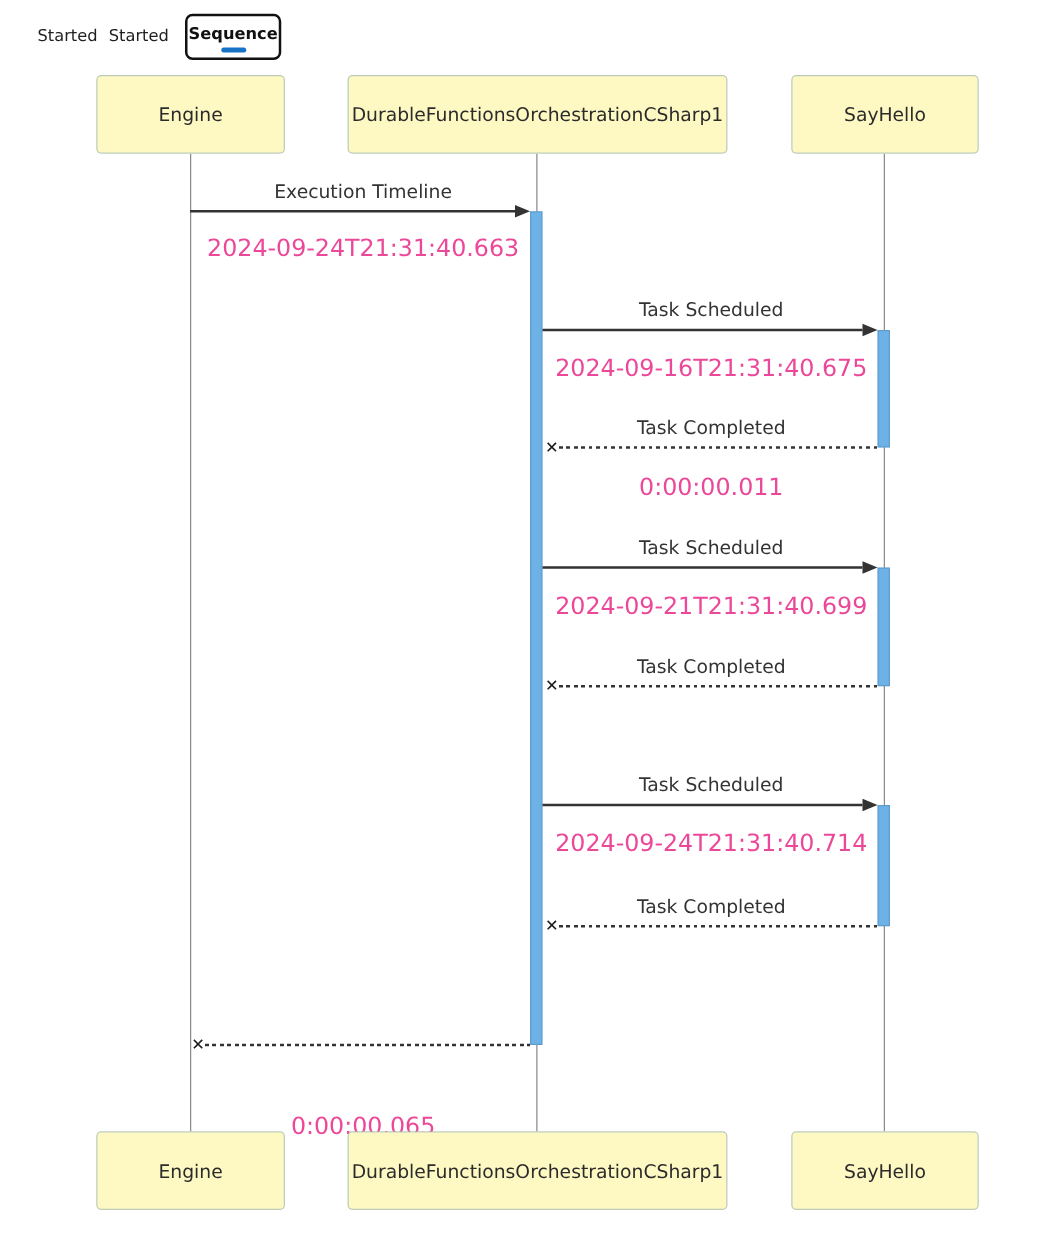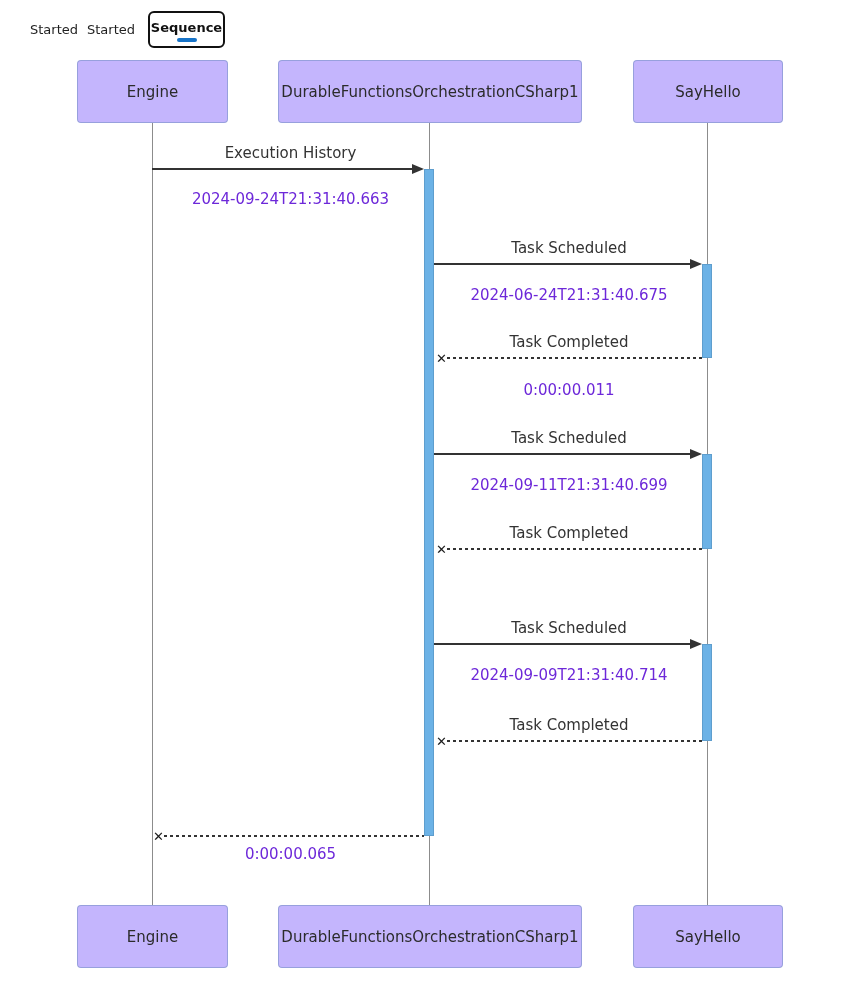--- a/index.html
+++ b/index.html
@@ -18,34 +18,34 @@
     border:2px solid #111;border-radius:6px;box-sizing:border-box;
     display:flex;align-items:center;justify-content:center;cursor:pointer;
   }
   .tab-box .tab-label{font-size:13px;font-weight:bold;color:#111;margin-top:-4px;text-align:center;}
   .tab-underline{
     position:absolute;left:50%;transform:translateX(-50%);bottom:4px;
     width:20px;height:4px;border-radius:2px;background:#1673c8;
   }
   
   .pbox{
-    position:absolute;height:63px;background:#c4b5fd;border:1px solid rgba(70,120,160,.35);
+    position:absolute;height:63px;background:#fef9c3;border:1px solid rgba(70,120,160,.35);
     border-radius:4px;box-sizing:border-box;display:flex;align-items:center;justify-content:center;
   }
   .pbox span{font-size:15px;color:#2b2b2b;white-space:nowrap;}
   .lifeline{position:absolute;width:1px;background:#8c8c8c;}
   .activation{position:absolute;width:10px;background:#6cb2e6;border:1px solid rgba(70,120,160,.35);box-sizing:border-box;}
   
   .msg-label{
     position:absolute;height:20px;line-height:20px;text-align:center;
     font-size:15px;color:#333;white-space:nowrap;
   }
   .msg-note{
     position:absolute;height:20px;line-height:20px;text-align:center;
-    font-size:15px;color:#6d28d9;white-space:nowrap;
+    font-size:19px;color:#ec4899;white-space:nowrap;
   }
   .line-solid{position:absolute;height:2px;background:#333;}
   .line-dashed{
     position:absolute;height:2px;
     background:repeating-linear-gradient(90deg,#333 0 3px,transparent 3px 6px);
   }
   .arrowhead{
     position:absolute;width:0;height:0;
     border-top:5px solid transparent;border-bottom:5px solid transparent;
     border-left:12px solid #333;
@@ -79,56 +79,56 @@
   </div>
   <div class="pbox" style="left:633px;top:60px;width:150px;">
     <span>SayHello</span>
   </div>
 
   <div class="activation" style="left:424px;top:169px;height:667px;"></div>
   <div class="activation" style="left:702px;top:264px;height:94px;"></div>
   <div class="activation" style="left:702px;top:454px;height:95px;"></div>
   <div class="activation" style="left:702px;top:644px;height:97px;"></div>
 
-  <div class="msg-label" style="left:152px;top:143px;width:277px;">Execution History</div>
+  <div class="msg-label" style="left:152px;top:143px;width:277px;">Execution Timeline</div>
   <div class="line-solid" style="left:152px;top:168px;width:262px;"></div>
   <div class="arrowhead" style="left:412px;top:164px;"></div>
   <div class="msg-note" style="left:152px;top:189px;width:277px;">2024-09-24T21:31:40.663</div>
 
   <div class="msg-label" style="left:430px;top:238px;width:278px;">Task Scheduled</div>
   <div class="line-solid" style="left:434px;top:263px;width:256px;"></div>
   <div class="arrowhead" style="left:690px;top:259px;"></div>
-  <div class="msg-note" style="left:430px;top:285px;width:278px;">2024-06-24T21:31:40.675</div>
+  <div class="msg-note" style="left:430px;top:285px;width:278px;">2024-09-16T21:31:40.675</div>
 
   <div class="msg-label" style="left:430px;top:332px;width:278px;">Task Completed</div>
   <div class="line-dashed" style="left:447px;top:357px;width:255px;"></div>
   <div class="xmark" style="left:436px;top:352px;">✕</div>
   <div class="msg-note" style="left:430px;top:380px;width:278px;">0:00:00.011</div>
 
   <div class="msg-label" style="left:430px;top:428px;width:278px;">Task Scheduled</div>
   <div class="line-solid" style="left:434px;top:453px;width:256px;"></div>
   <div class="arrowhead" style="left:690px;top:449px;"></div>
-  <div class="msg-note" style="left:430px;top:475px;width:278px;">2024-09-11T21:31:40.699</div>
+  <div class="msg-note" style="left:430px;top:475px;width:278px;">2024-09-21T21:31:40.699</div>
 
   <div class="msg-label" style="left:430px;top:523px;width:278px;">Task Completed</div>
   <div class="line-dashed" style="left:447px;top:548px;width:255px;"></div>
   <div class="xmark" style="left:436px;top:543px;">✕</div>
 
   <div class="msg-label" style="left:430px;top:618px;width:278px;">Task Scheduled</div>
   <div class="line-solid" style="left:434px;top:643px;width:256px;"></div>
   <div class="arrowhead" style="left:690px;top:639px;"></div>
-  <div class="msg-note" style="left:430px;top:665px;width:278px;">2024-09-09T21:31:40.714</div>
+  <div class="msg-note" style="left:430px;top:665px;width:278px;">2024-09-24T21:31:40.714</div>
 
   <div class="msg-label" style="left:430px;top:715px;width:278px;">Task Completed</div>
   <div class="line-dashed" style="left:447px;top:740px;width:255px;"></div>
   <div class="xmark" style="left:436px;top:735px;">✕</div>
 
   <div class="line-dashed" style="left:164px;top:835px;width:260px;"></div>
   <div class="xmark" style="left:153px;top:830px;">✕</div>
-  <div class="msg-note" style="left:152px;top:844px;width:277px;">0:00:00.065</div>
+  <div class="msg-note" style="left:152px;top:891px;width:277px;">0:00:00.065</div>
 
   <div class="pbox" style="left:77px; top:905px;width:151px;">
     <span>Engine</span>
   </div>
   <div class="pbox" style="left:278px;top:905px;width:304px;">
     <span>DurableFunctionsOrchestrationCSharp1</span>
   </div>
   <div class="pbox" style="left:633px;top:905px;width:150px;">
     <span>SayHello</span>
   </div>

